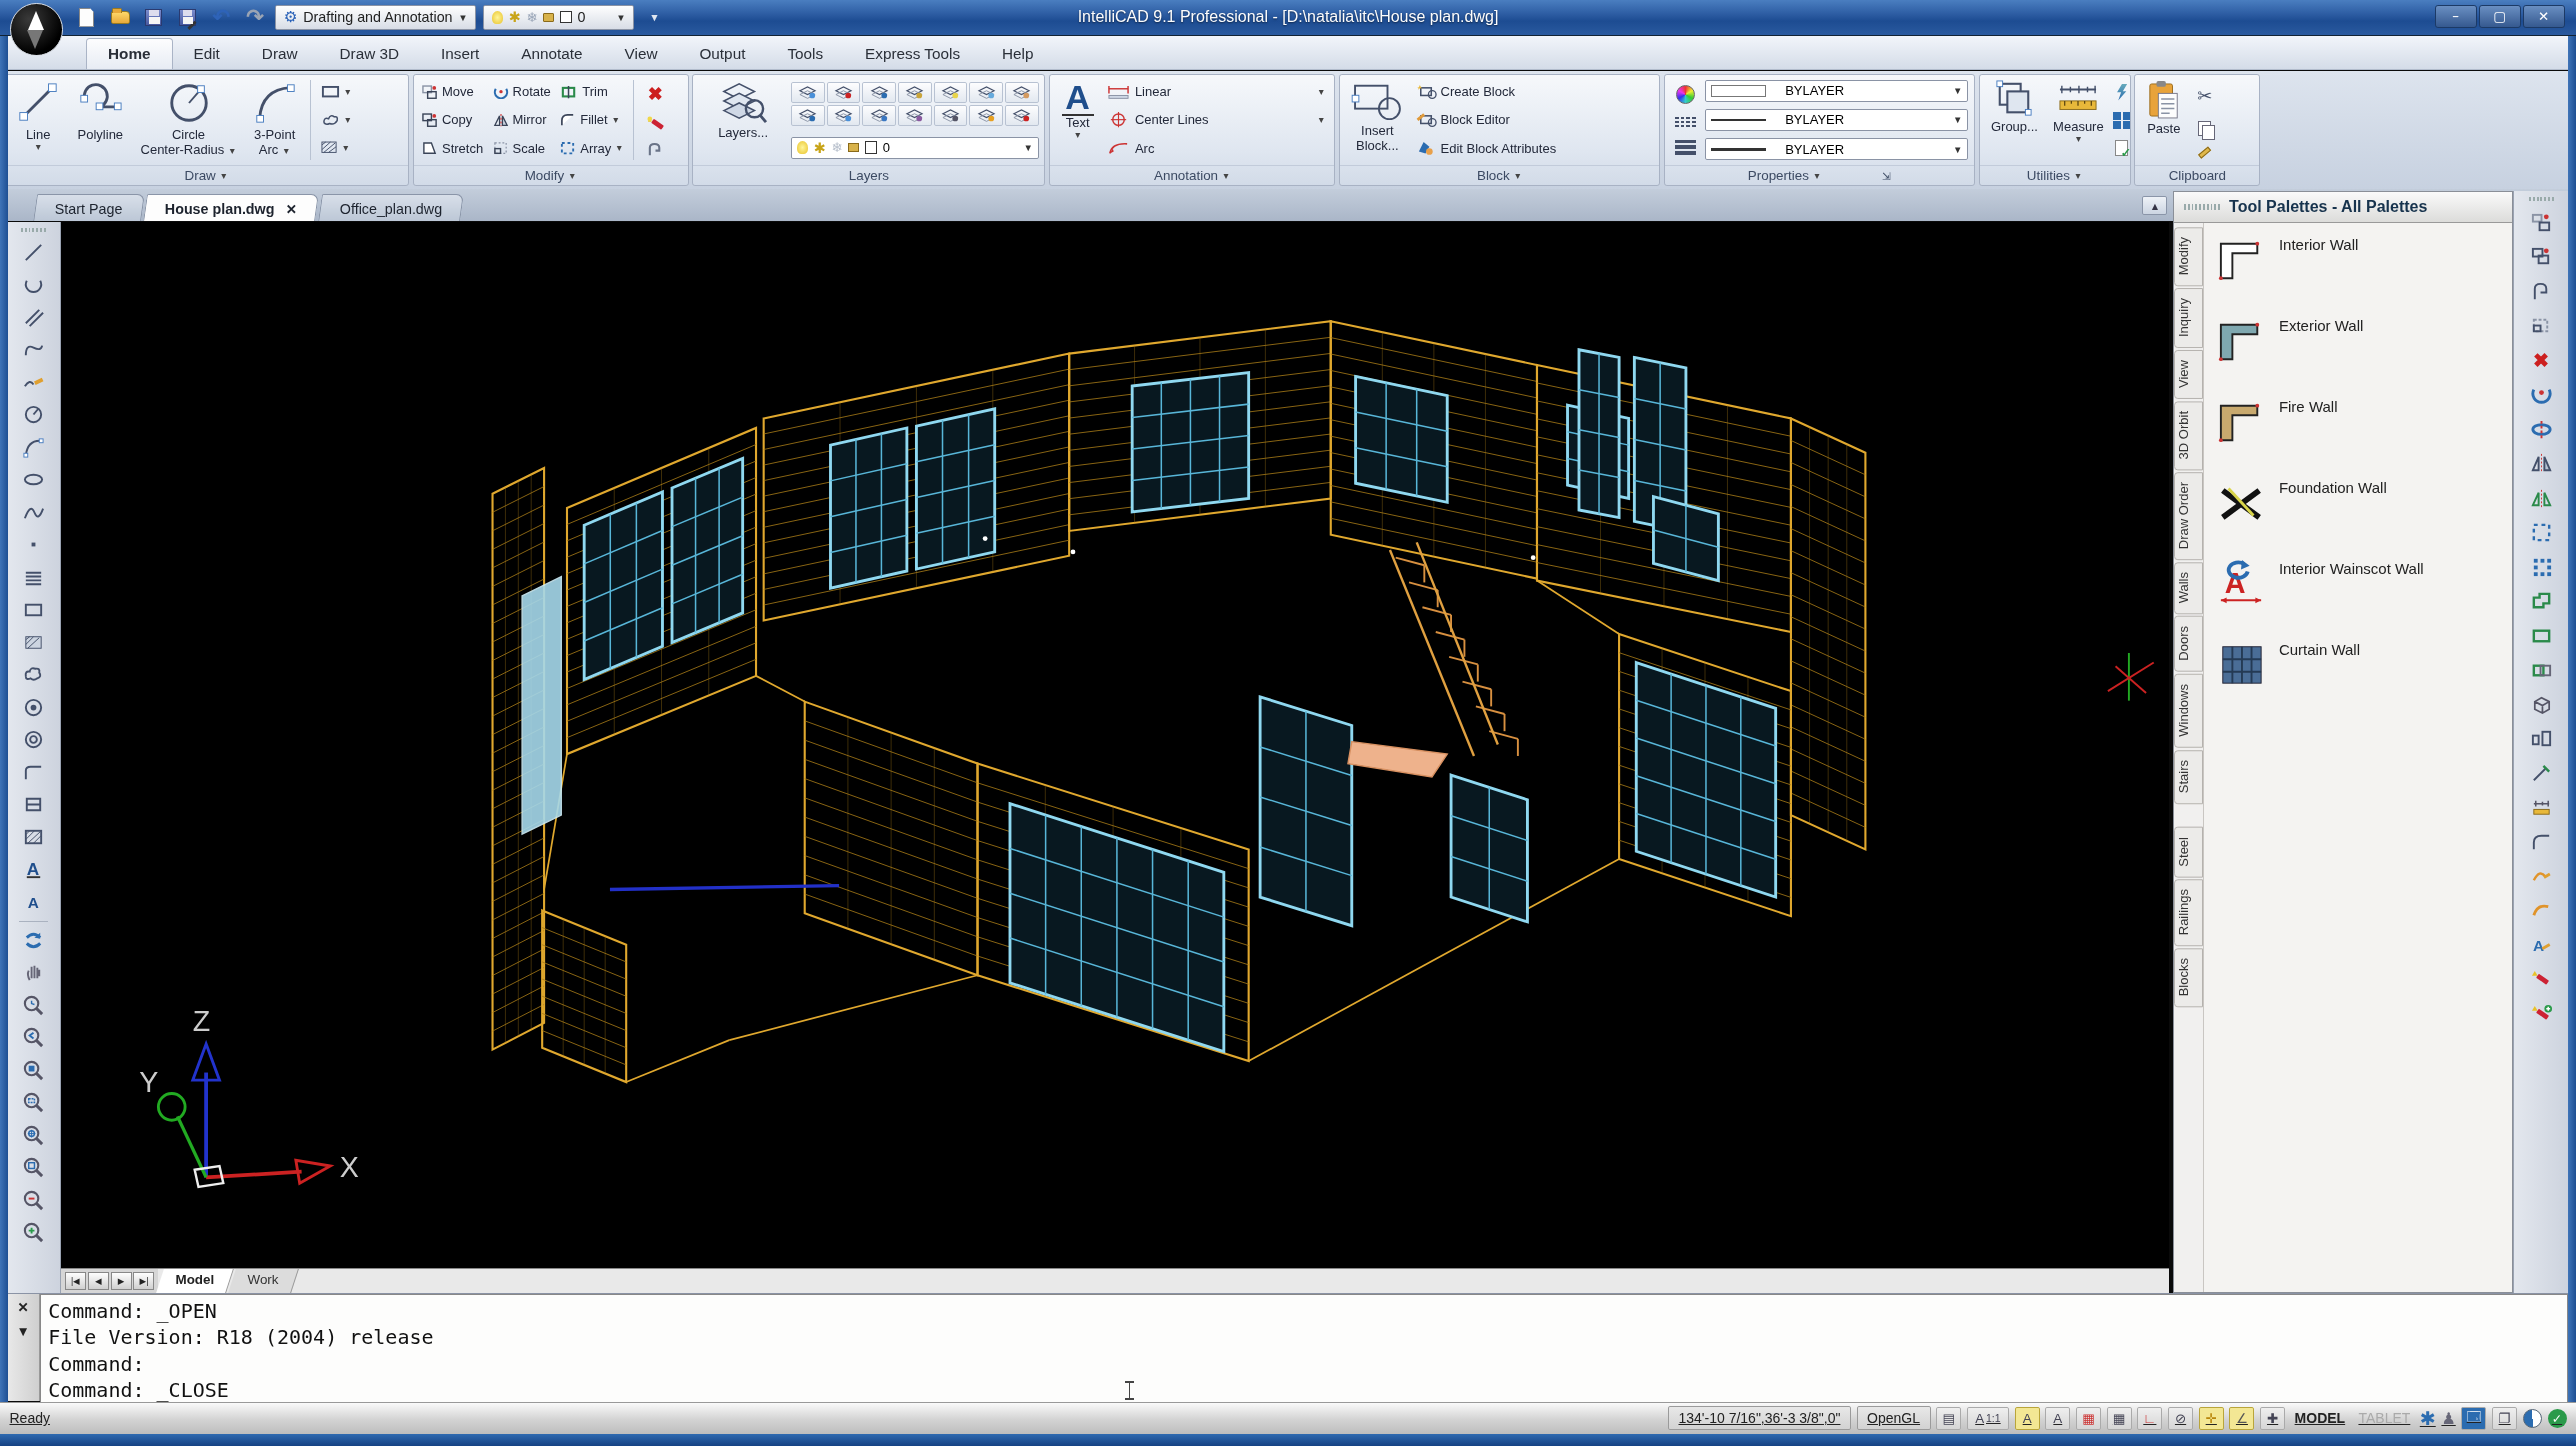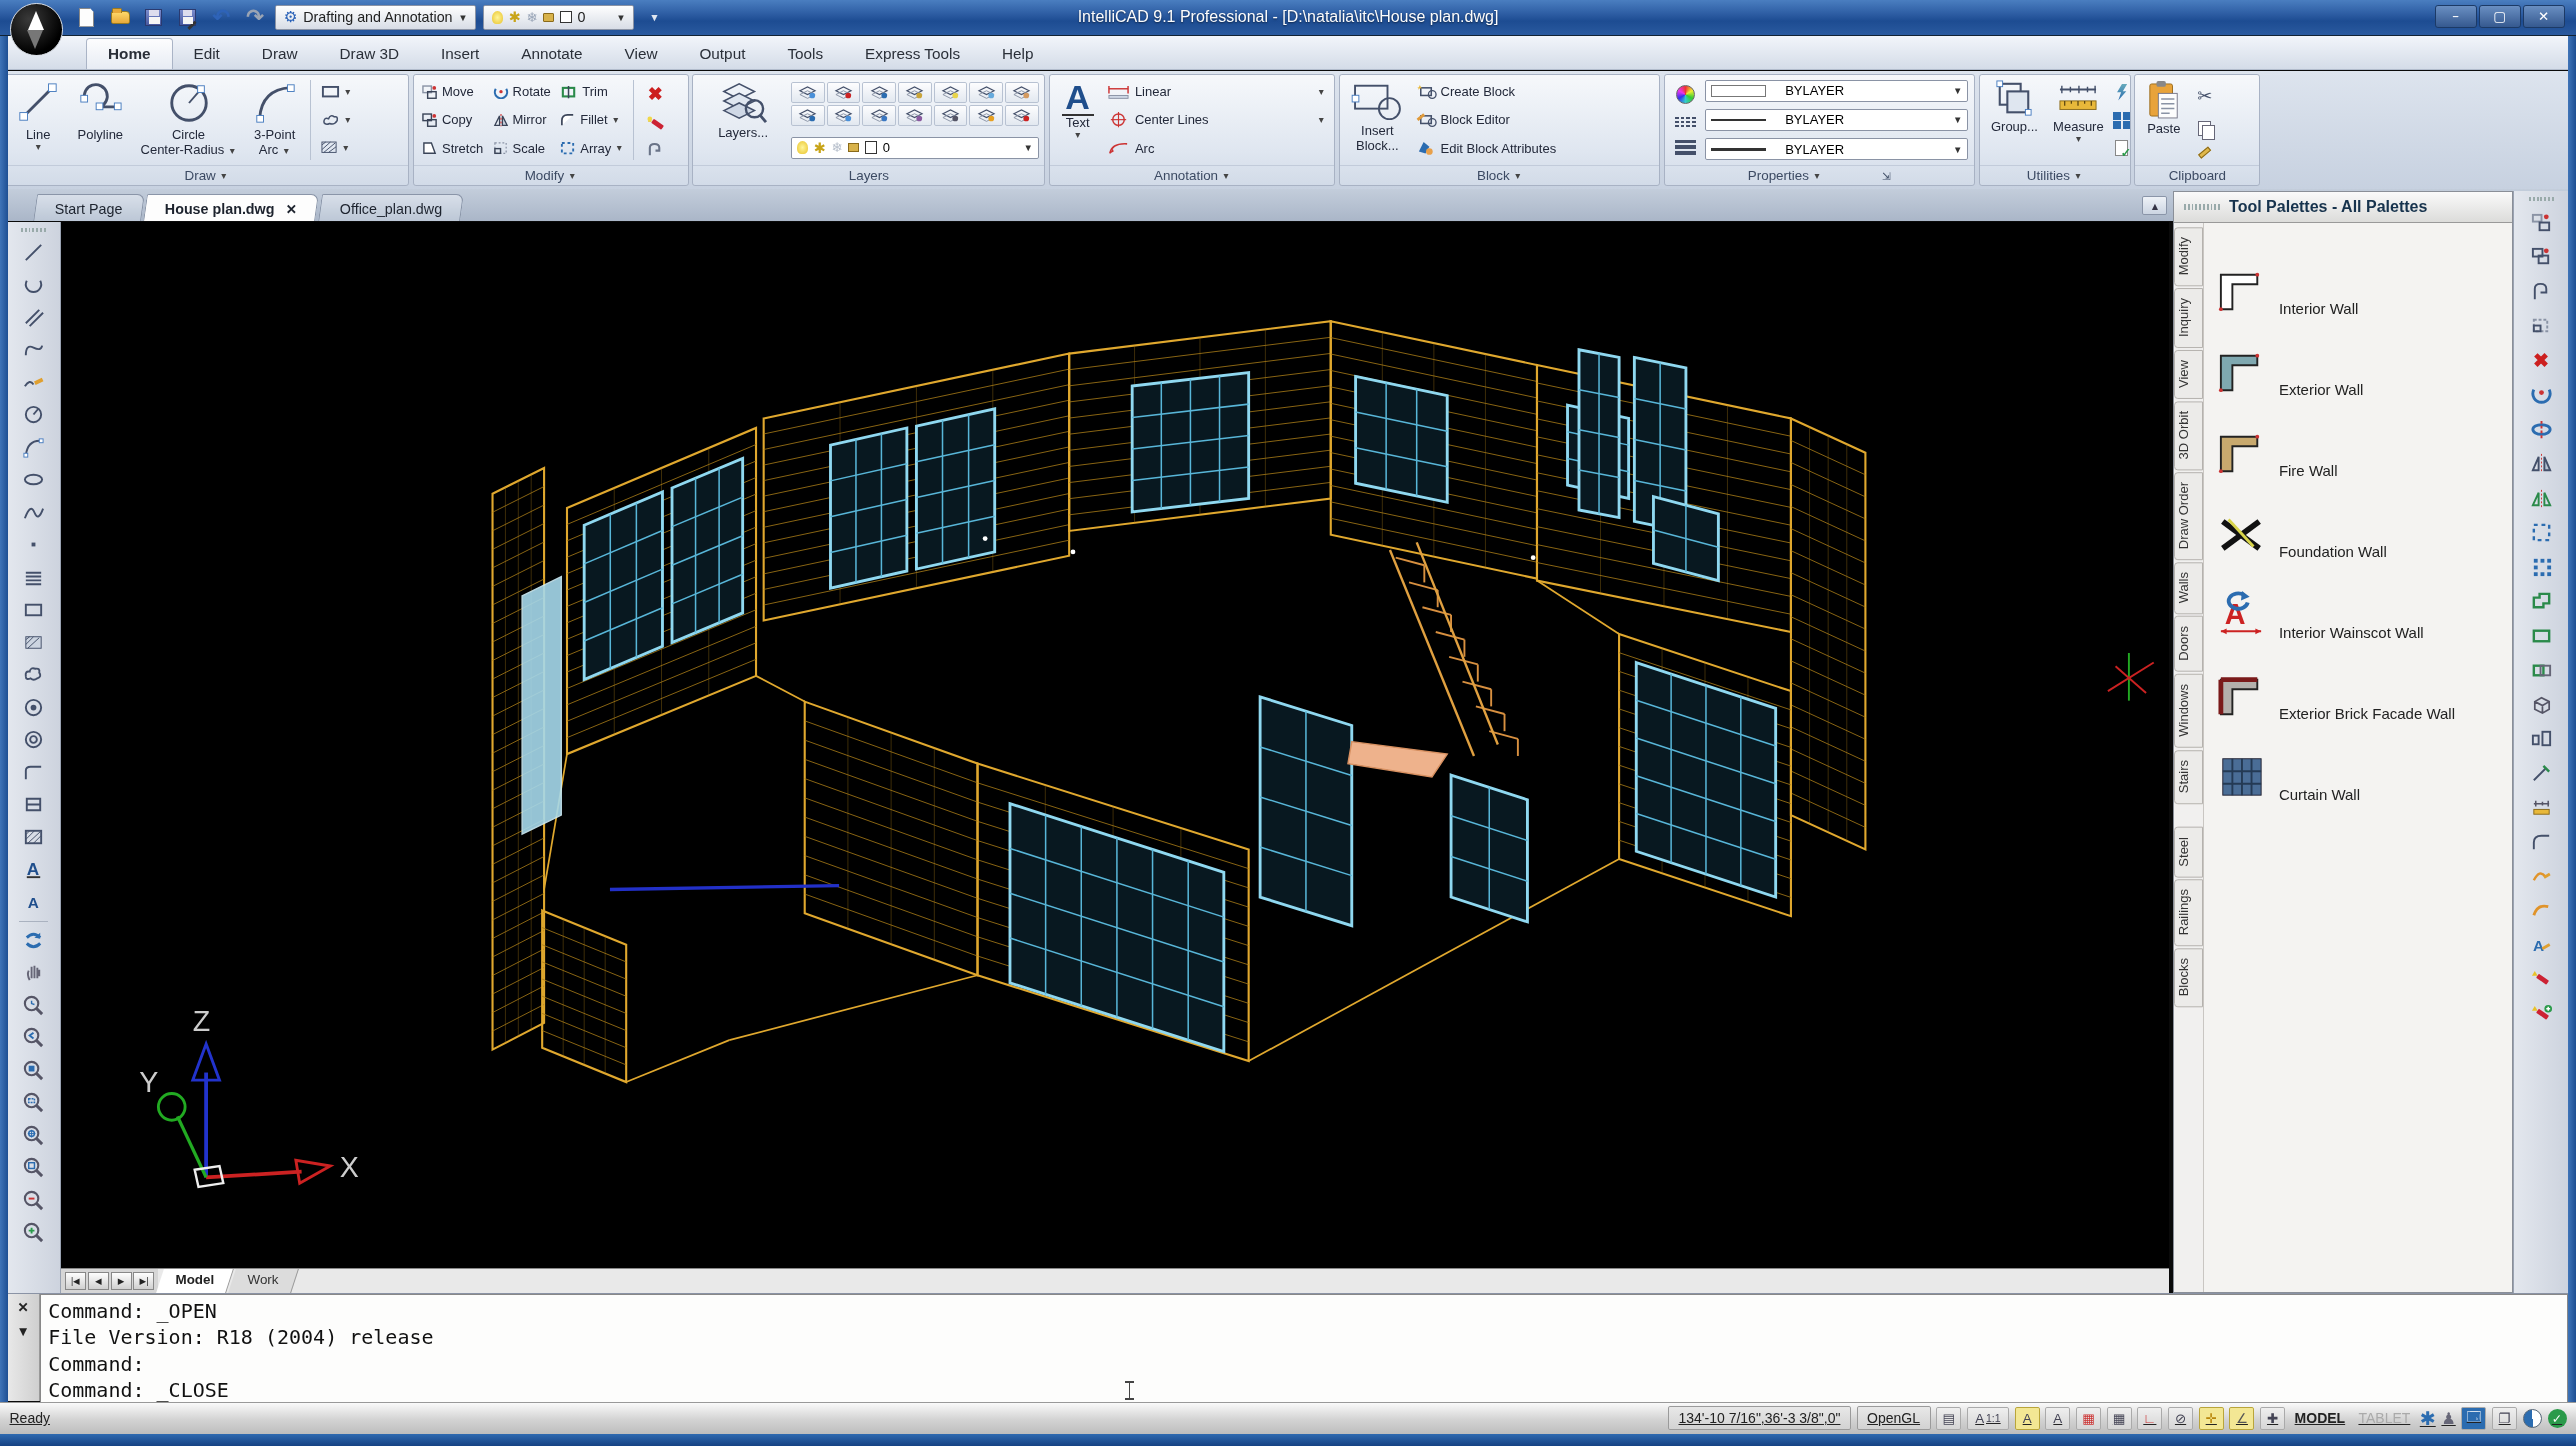--- a/index.html
+++ b/index.html
@@ -129,21 +129,21 @@
     display:flex; align-items:center; padding:0 9.5px; gap:7.6px;
     font-size:16px; font-weight:bold; color:#17334d; }
   .pal-grip { width:38px; height:5.7px; background:repeating-linear-gradient(90deg,#9aa 0 1.9px,transparent 1.9px 3.8px); }
   .pal-body { flex:1; display:flex; min-height:0; }
   .pal-tabs { width:29px; display:flex; flex-direction:column; padding-top:3.8px; }
   .ptab { writing-mode:vertical-rl; transform:rotate(180deg); text-align:center;
     font-size:13px; color:#333; background:#ecebe9; border:1px solid #b5b2ae;
     border-radius:0 3.8px 3.8px 0; padding:9.5px 1px; margin-bottom:1.9px; }
   .ptab-gap { height:21px; }
   .pal-list { flex:1; background:#f4f3f1; border-left:1px solid #c9c6c2; padding:13.4px 5.7px; overflow:hidden; }
-  .pal-item { display:flex; align-items:flex-end; gap:11.5px; height:81px; padding-left:5.7px; }
+  .pal-item { display:flex; align-items:flex-start; gap:11.5px; height:81px; padding-left:5.7px; }
   .pal-item .lbl { font-size:15px; color:#222; }
 
   
   .righttools { position:absolute; right:7.6px; top:191px; bottom:153px; width:55px;
     background:linear-gradient(90deg,#e3e7ee,#cdd3de); border-left:1px solid #9aa3b2;
     display:flex; flex-direction:column; align-items:center; padding-top:5.7px; gap:2.9px; z-index:45; overflow:hidden;}
 
   
   .cmd { position:absolute; left:7.6px; right:7.6px; bottom:45px; height:108px;
     background:#d4d0c8; display:flex; border-top:1.9px solid #8a93a5; }
@@ -1310,27 +1310,20 @@
                 <text x="10" y="34" font-size="30" font-weight="bold" fill="#c22">A</text>
                 <path d="M34 12 A 10 8 0 1 1 30 4" fill="none" stroke="#2b6cb0" stroke-width="4"></path>
                 <path d="M28 0 L36 6 L27 10 Z" fill="#2b6cb0"></path>
                 <line x1="6" y1="42" x2="48" y2="42" stroke="#c22" stroke-width="2"></line>
                 <path d="M6 42 L12 39 L12 45 Z M48 42 L42 39 L42 45 Z" fill="#c22"></path>
               </svg></span>
             <span class="lbl">Interior Wainscot Wall</span>
           </div>
           <div class="pal-item">
             <span><svg width="52" height="46" viewBox="0 0 54 48">
-                <path d="M6 8 L44 8 L44 18 L18 18 L18 44 L6 44 Z" fill="#b4b0ac" stroke="#222" stroke-width="2"></path>
-                <path d="M6 8 L44 8 M6 8 L6 44" stroke="#7a1a1a" stroke-width="5"></path>
-              </svg></span>
-            <span class="lbl">Exterior Brick Facade Wall</span>
-          </div>
-          <div class="pal-item">
-            <span><svg width="52" height="46" viewBox="0 0 54 48">
                 <rect x="8" y="6" width="40" height="38" fill="#4a6d96" stroke="#223"></rect>
                 <path d="M18 6 V44 M28 6 V44 M38 6 V44 M8 19 H48 M8 32 H48" stroke="#243a54" stroke-width="2"></path>
               </svg></span>
             <span class="lbl">Curtain Wall</span>
           </div>
         </div>
     </div>
   </div>
 
   <div class="righttools" id="righttools">

